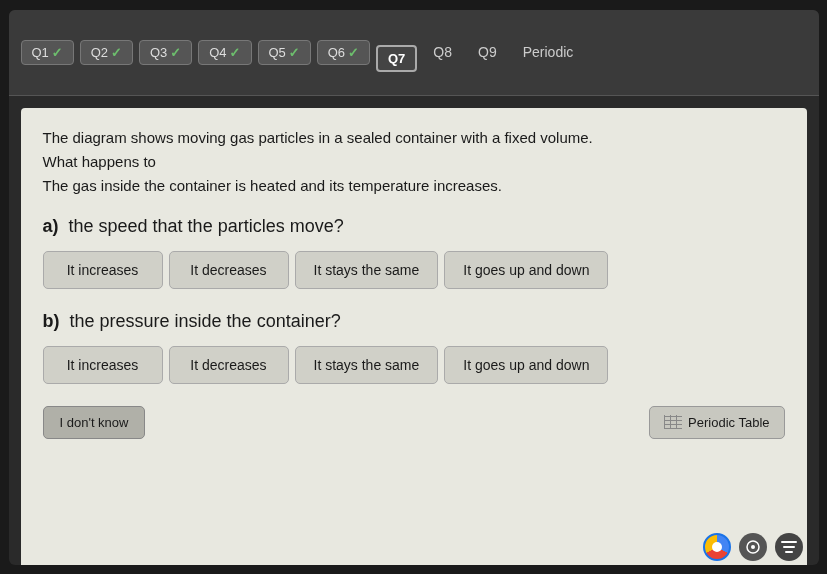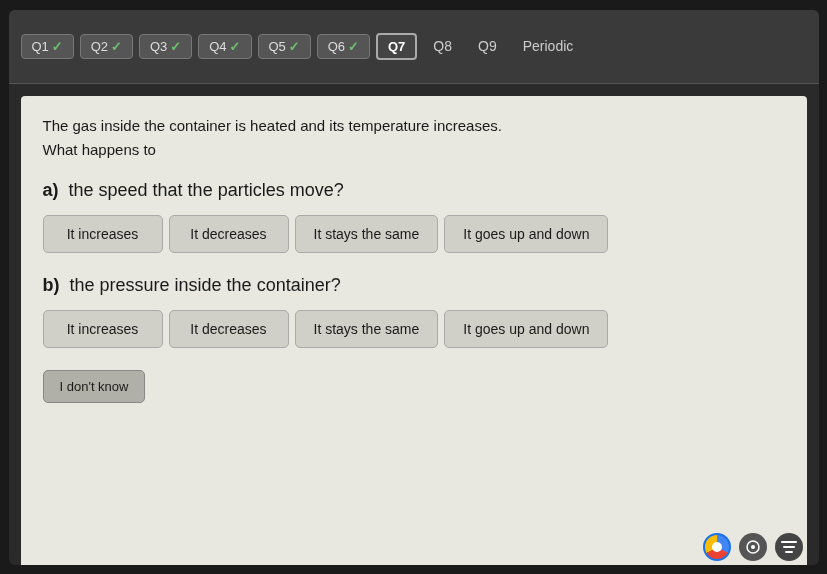--- a/index.html
+++ b/index.html
@@ -45,20 +45,21 @@
       display: flex;
       align-items: center;
       gap: 3px;
     }
 
     .nav-item.active {
       background: #444;
       border: 2px solid #aaa;
       color: white;
       font-weight: bold;
+      margin-top: 12px;
     }
 
     .nav-item .check {
       color: #6dbe6d;
       font-weight: bold;
     }
 
     .nav-item-plain {
       background: transparent;
       border: none;
@@ -233,22 +234,23 @@
       <span>Q9</span>
     </div>
     <div class="nav-item-plain">
       <span>Periodic</span>
     </div>
   </div>
 
   <div class="content">
 
     <div class="question-text">
+      <div>The diagram shows moving gas particles in a sealed container with a fixed volume.</div>
+      <div>What happens to</div>
       <div>The gas inside the container is heated and its temperature increases.</div>
-      <div>What happens to</div>
     </div>
 
     <div class="sub-question">
       <strong>a)</strong>
       &nbsp;<span>the speed that the particles move?</span>
     </div>
 
     <div class="answer-row">
       <button class="answer-btn">It increases</button>
       <button class="answer-btn">It decreases</button>
@@ -263,20 +265,24 @@
 
     <div class="answer-row">
       <button class="answer-btn">It increases</button>
       <button class="answer-btn">It decreases</button>
       <button class="answer-btn">It stays the same</button>
       <button class="answer-btn">It goes up and down</button>
     </div>
 
     <div class="bottom-row">
       <button class="i-dont-know-btn">I don't know</button>
+      <button class="periodic-table-btn">
+        <span class="periodic-icon"></span>
+        <span>Periodic Table</span>
+      </button>
     </div>
   </div>
 
   <div class="system-bar">
     <div class="sys-icon chrome-icon">
       <div class="chrome-inner"></div>
     </div>
     <div class="sys-icon" style="background:#555; border-radius:50%; width:28px; height:28px;">
       <svg width="16" height="16" viewBox="0 0 16 16" fill="white">
         <circle cx="8" cy="8" r="6" stroke="white" stroke-width="1.5" fill="none"></circle>

